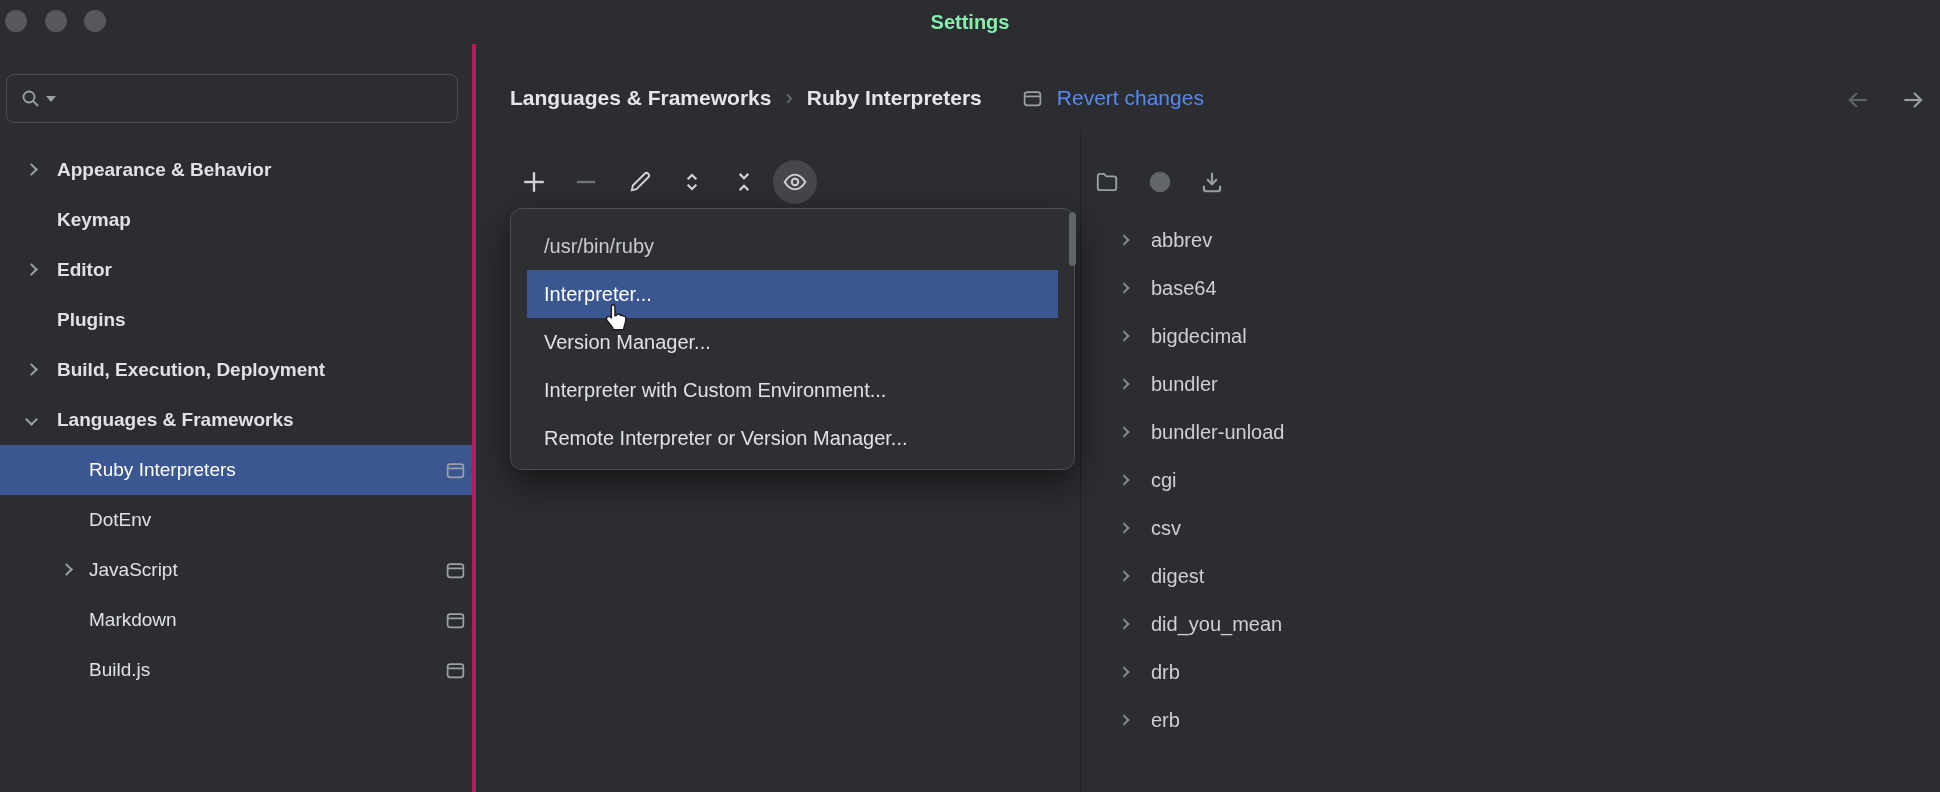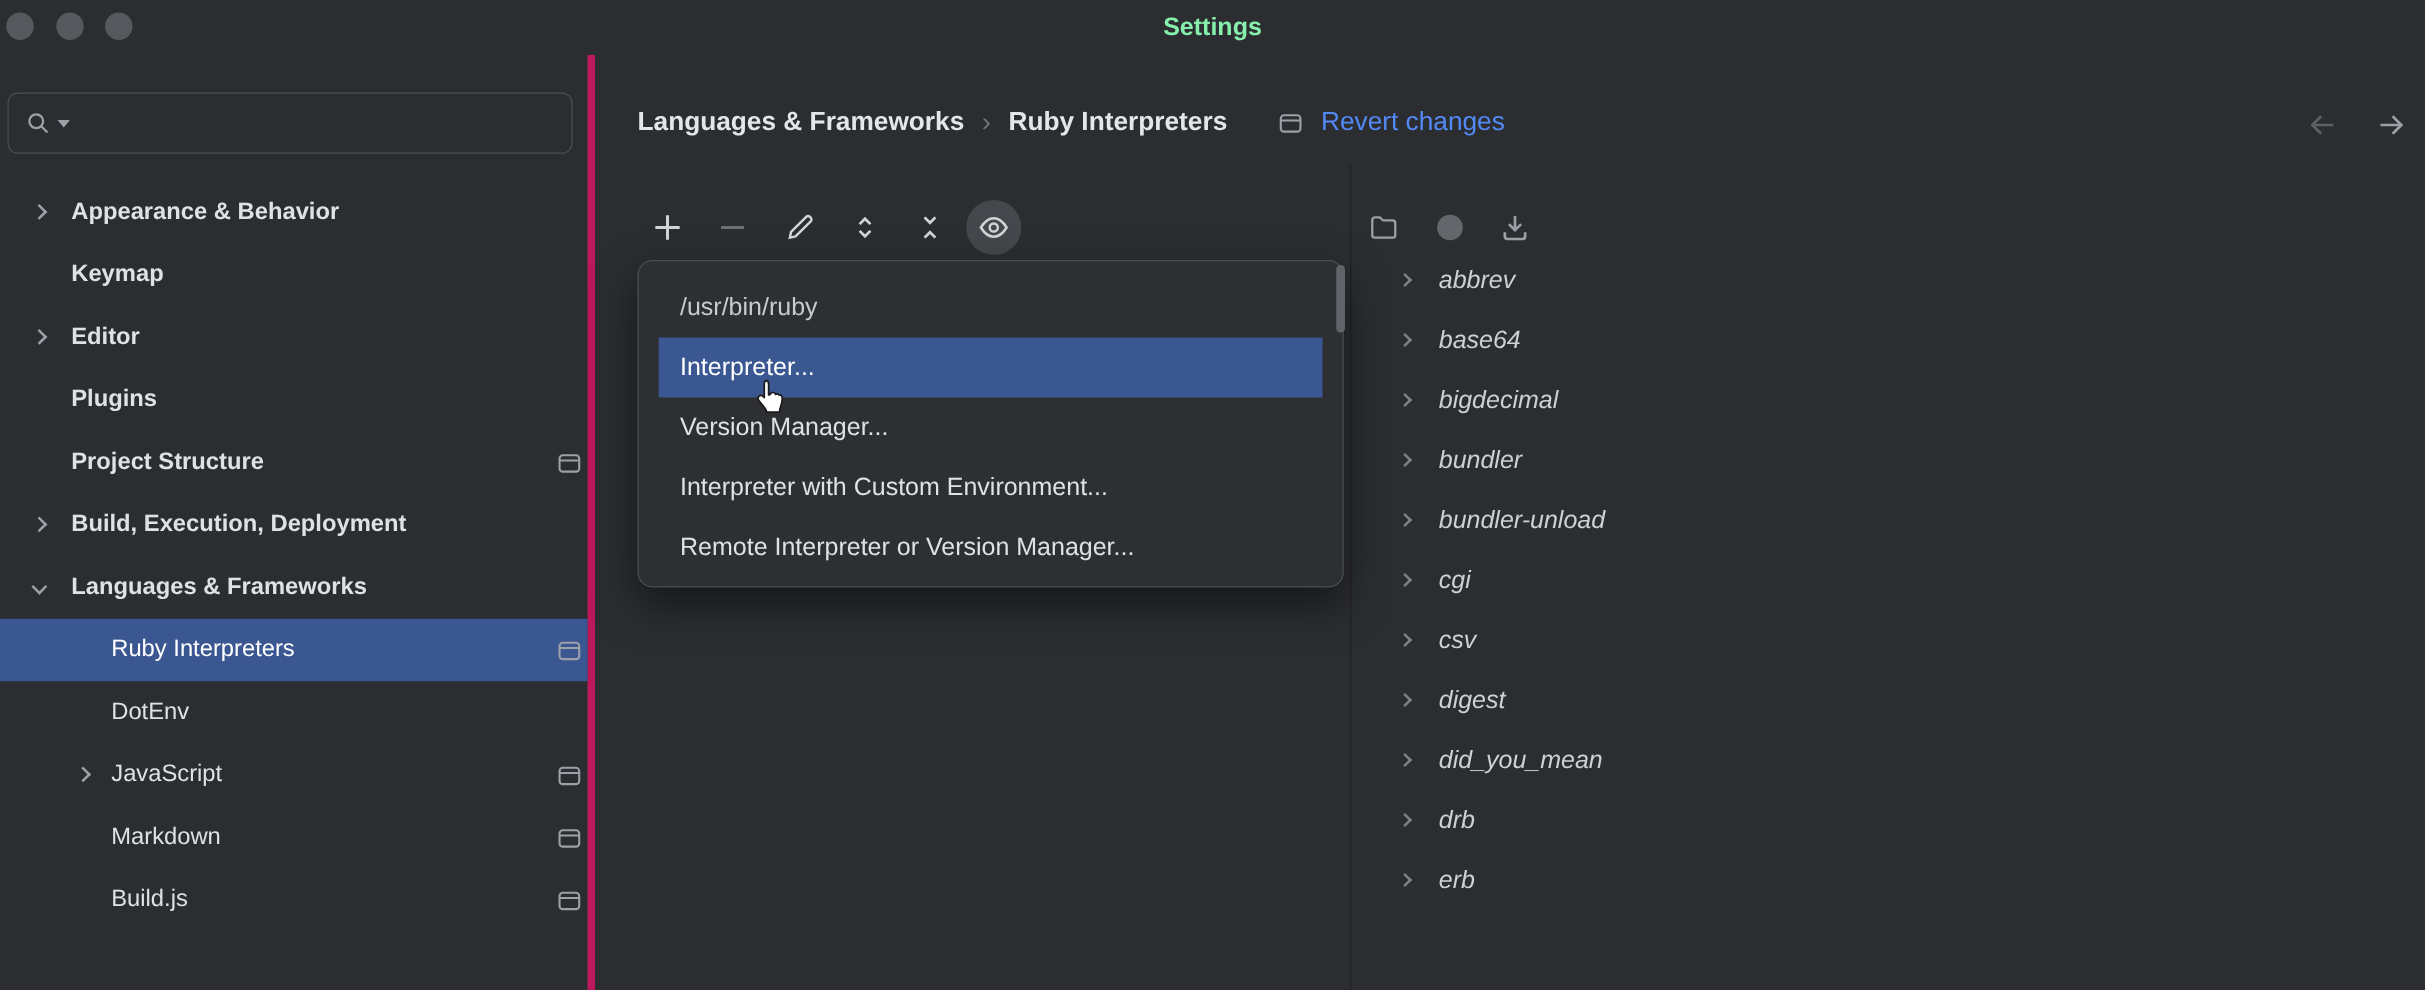--- a/index.html
+++ b/index.html
@@ -16,21 +16,21 @@
   .titlebar { position: absolute; left: 0; top: 0; width: 100%; height: 44px; }
   .win-title {
     position: absolute; left: 0; right: 0; top: 0; height: 44px;
     line-height: 44px; text-align: center;
     font-size: 20px; font-weight: 700; color: #86efac;
   }
   .tl { position: absolute; top: 10px; width: 22px; height: 22px; border-radius: 50%; background: #56585d; }
   .tl.c { left: 5px; } .tl.m { left: 45px; } .tl.z { left: 84px; }
 
   
-  .sidebar { position: absolute; left: 0; top: 44px; width: 476px; bottom: 0; border-right: 6px solid #be185d; }
+  .sidebar { position: absolute; left: 0; top: 44px; width: 476px; bottom: 0; border-right: 4px solid #be185d; }
   .searchbox {
     position: absolute; left: 6px; top: 30px; width: 452px; height: 49px;
     border: 1px solid #4b4e54; border-radius: 8px;
     display: flex; align-items: center; padding-left: 14px; gap: 5px;
   }
   .caret-down { width: 0; height: 0; border-left: 5px solid transparent; border-right: 5px solid transparent; border-top: 6px solid #9da0a8; }
 
   .tree { position: absolute; left: 0; top: 101px; width: 100%; }
   .trow { position: relative; height: 50px; display: flex; align-items: center; font-size: 19px; }
   .chev { width: 9px; height: 9px; border-right: 2.2px solid #9da0a8; border-bottom: 2.2px solid #9da0a8; }
@@ -70,21 +70,21 @@
     box-shadow: 0 14px 34px rgba(0,0,0,0.5); z-index: 5; padding-top: 13px;
   }
   .prow.path { height: 48px; display: flex; align-items: center; padding-left: 33px; font-size: 20px; color: #c9cbd0; }
   .mrow { height: 48px; margin: 0 16px; display: flex; align-items: center; padding-left: 17px; font-size: 20px; color: #dfe1e5; }
   .mrow.selected { background: #3b5792; color: #ffffff; }
 
   .scroll-thumb { position: absolute; left: 1069px; top: 212px; width: 7px; height: 54px; background: #606368; border-radius: 4px; z-index: 6; }
   .vdivider { position: absolute; left: 1080px; top: 132px; bottom: 0; width: 1px; background: #202225; }
 
   
-  .gems { position: absolute; left: 1081px; top: 200px; right: 0; font-style: italic; }
+  .gems { position: absolute; left: 1081px; top: 216px; right: 0; }
   .grow { position: relative; height: 48px; display: flex; align-items: center; font-size: 20px; color: #ced0d6; }
   .gchev { position: absolute; left: 39px; top: 20px; width: 8px; height: 8px;
            border-right: 2px solid #7d8187; border-bottom: 2px solid #7d8187; transform: rotate(-45deg); }
   .grow .lbl { margin-left: 70px; }
 
   .cursor { position: absolute; left: 602px; top: 302px; z-index: 9; }
 
   svg { display: block; }
 </style>
 </head>
@@ -117,29 +117,20 @@
       <span class="lbl">Keymap</span>
     </div>
     <div class="trow top">
       <span class="chev r"></span>
       <span class="lbl">Editor</span>
     </div>
     <div class="trow top">
       <span class="lbl">Plugins</span>
     </div>
     <div class="trow top">
-      <span class="lbl">Project Structure</span>
-      <span class="page-icon">
-        <svg width="21" height="21" viewBox="0 0 20 20">
-            <rect x="2.5" y="4" width="15" height="12.5" rx="2.5" fill="none" stroke="#9da0a8" stroke-width="1.6"></rect>
-            <line x1="2.5" y1="8" x2="17.5" y2="8" stroke="#9da0a8" stroke-width="1.6"></line>
-          </svg>
-      </span>
-    </div>
-    <div class="trow top">
       <span class="chev r"></span>
       <span class="lbl">Build, Execution, Deployment</span>
     </div>
     <div class="trow top">
       <span class="chev d"></span>
       <span class="lbl">Languages &amp; Frameworks</span>
     </div>
     <div class="trow child selected">
       <span class="lbl">Ruby Interpreters</span>
       <span class="page-icon">

